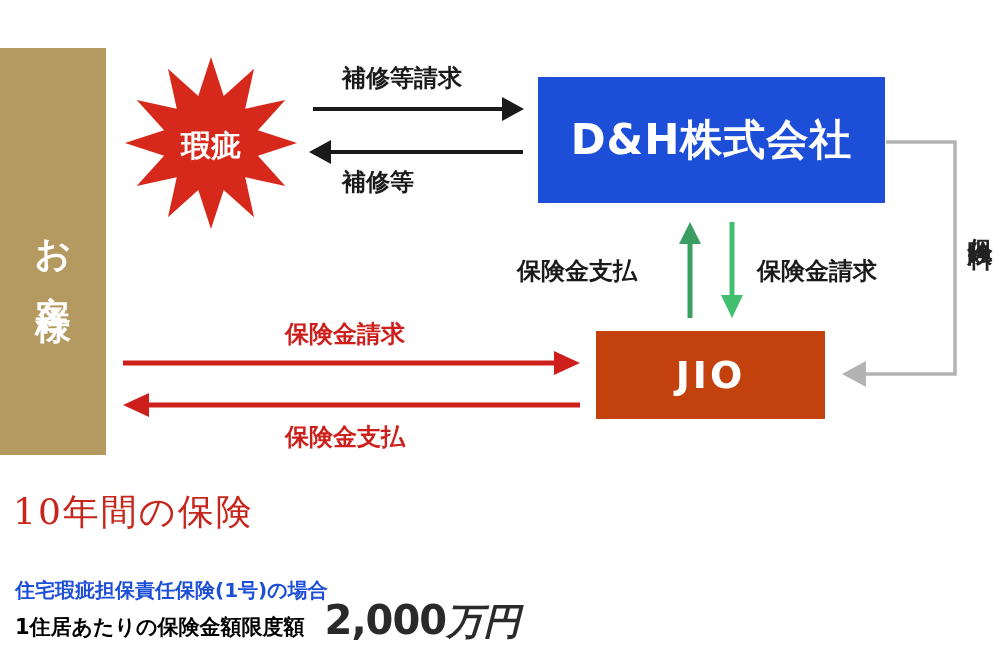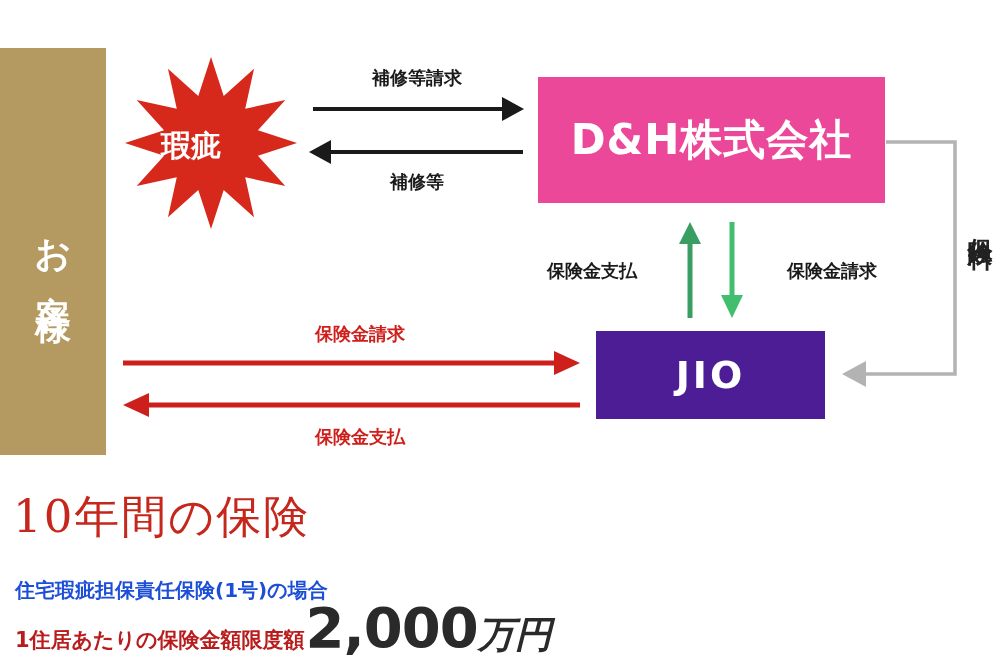--- a/index.html
+++ b/index.html
@@ -7,50 +7,50 @@
   .canvas{position:relative;width:1000px;height:666px;background:#ffffff;overflow:hidden;}
 
   .arrow-layer{position:absolute;left:0;top:0;width:1000px;height:666px;pointer-events:none;}
 
   .customer-bar{position:absolute;left:0;top:48px;width:106px;height:407px;background:#b49a60;
     display:flex;align-items:center;justify-content:center;}
   .customer-label{writing-mode:vertical-rl;text-orientation:upright;color:#ffffff;
     font-size:36px;font-weight:700;letter-spacing:12px;line-height:1;}
 
   .defect-star{position:absolute;left:123px;top:55px;width:176px;height:176px;}
-  .defect-label{position:absolute;left:161px;top:129px;width:100px;text-align:left;
+  .defect-label{position:absolute;left:161px;top:129px;width:100px;text-align:center;
     color:#ffffff;font-size:30px;font-weight:700;line-height:34px;}
 
-  .dh-box{position:absolute;left:538px;top:77px;width:347px;height:126px;background:#ec4899;
+  .dh-box{position:absolute;left:538px;top:77px;width:347px;height:126px;background:#1d4ed8;
     display:flex;align-items:center;justify-content:center;}
   .dh-label{color:#ffffff;font-size:42px;font-weight:700;letter-spacing:1px;}
 
-  .jio-box{position:absolute;left:596px;top:331px;width:229px;height:88px;background:#4c1d95;
+  .jio-box{position:absolute;left:596px;top:331px;width:229px;height:88px;background:#c2410c;
     display:flex;align-items:center;justify-content:center;}
   .jio-label{color:#ffffff;font-size:38px;font-weight:700;letter-spacing:3px;}
 
-  .flow-label{position:absolute;width:150px;text-align:center;font-size:18px;font-weight:700;
+  .flow-label{position:absolute;width:150px;font-size:24px;font-weight:700;
     color:#1a1a1a;line-height:30px;white-space:nowrap;}
   .lbl-repair-request{left:342px;top:63px;}
   .lbl-repair{left:342px;top:167px;font-family:Liberation Serif, serif;}
   .lbl-pay-dh{left:517px;top:256px;}
   .lbl-claim-dh{left:757px;top:256px;}
   .lbl-claim-cust{left:285px;top:319px;color:#cd201c;}
   .lbl-pay-cust{left:285px;top:422px;color:#cd201c;}
 
   .premium-label{position:absolute;left:966px;top:218px;writing-mode:vertical-rl;
     text-orientation:upright;font-size:25px;font-weight:700;color:#222;letter-spacing:3px;line-height:1.1;}
 
   .footer-title{position:absolute;left:13px;top:490px;
     font-family:"DejaVu Serif","Liberation Serif",serif;
-    font-size:45px;font-weight:500;color:#c5271d;letter-spacing:2px;line-height:1.2;}
+    font-size:36px;font-weight:500;color:#c5271d;letter-spacing:2px;line-height:1.2;}
   .footer-case{position:absolute;left:15px;top:577px;font-size:20px;font-weight:600;color:#1d4ed8;}
   .footer-limit{position:absolute;left:15px;top:600px;display:flex;align-items:baseline;}
-  .limit-label{font-size:21px;font-weight:600;color:#b91c1c;}
-  .limit-value{font-size:56px;font-weight:700;color:#2a2a2a;letter-spacing:-1px;margin-left:1px;line-height:1;}
+  .limit-label{font-size:21px;font-weight:600;color:#000000;}
+  .limit-value{font-size:40px;font-weight:700;color:#2a2a2a;letter-spacing:-1px;margin-left:20px;line-height:1;}
   .limit-unit{font-size:37px;font-weight:700;color:#2a2a2a;line-height:1;font-style:italic;}
 </style>
 </head>
 <body>
 
 <div class="canvas">
 
   <svg class="arrow-layer" viewBox="0 0 1000 666" xmlns="http://www.w3.org/2000/svg">
 
     <line x1="313" y1="109" x2="504" y2="109" stroke-width="4" stroke="#1a1a1a"></line>

